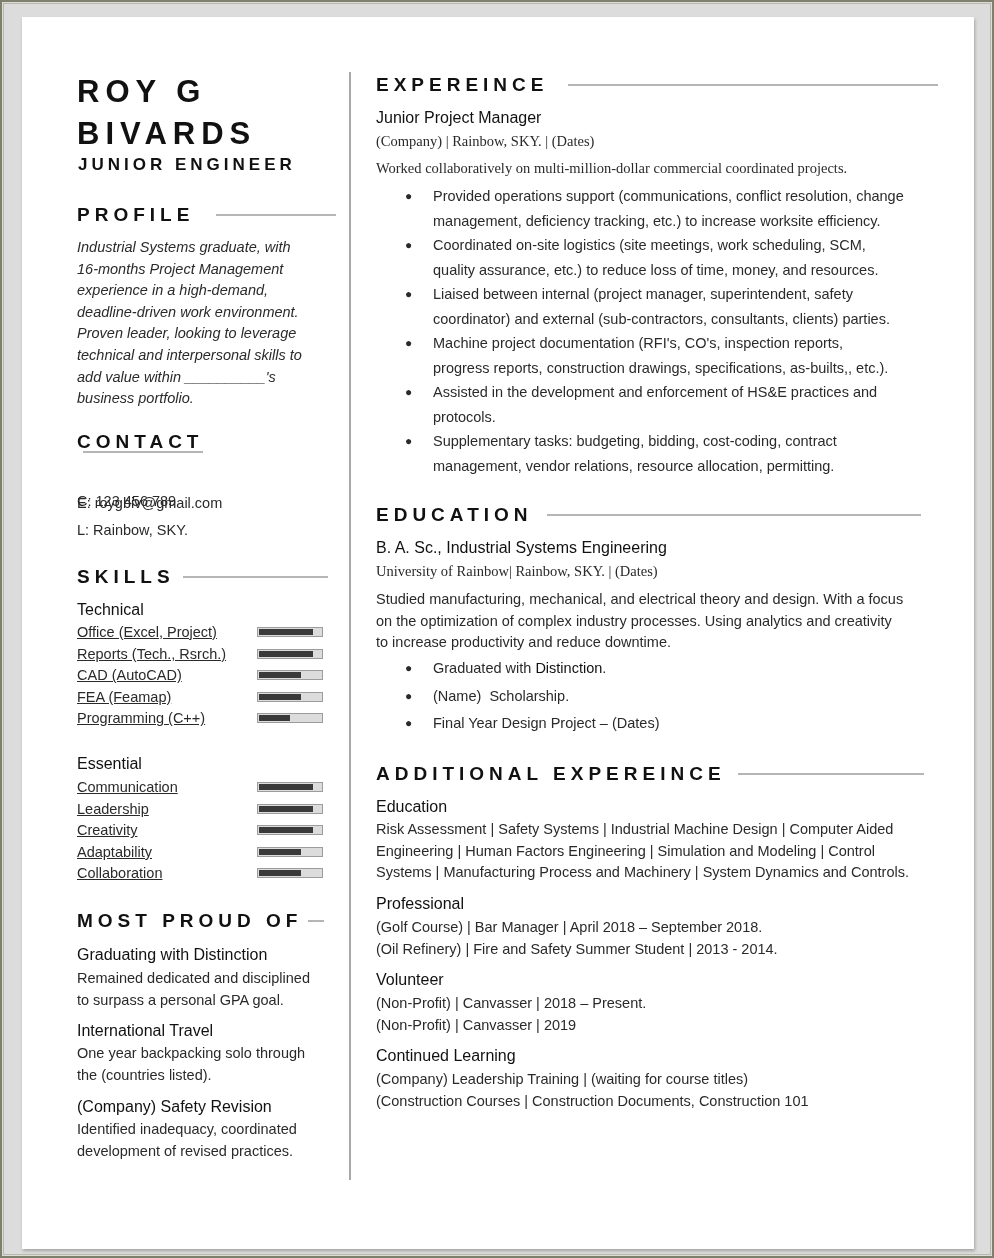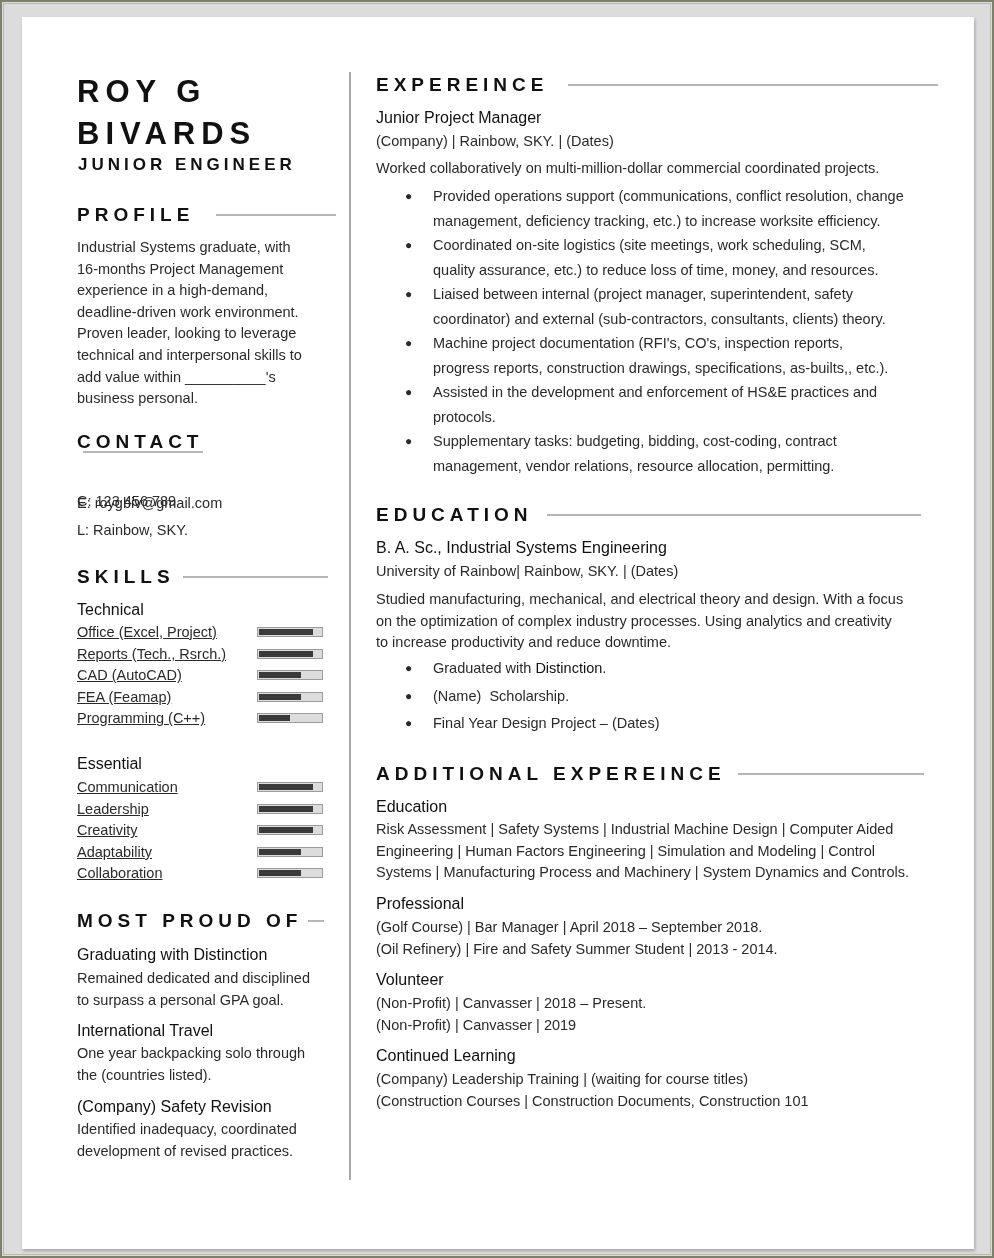--- a/index.html
+++ b/index.html
@@ -34,40 +34,40 @@
   .title {
     position: absolute; left: 78px; top: 155px; font-size: 17px; font-weight: bold;
     letter-spacing: 4px; color: #111;
   }
   .sec-head {
     position: absolute; font-weight: bold; font-size: 19px; letter-spacing: 5px;
     color: #111; line-height: 1; display: flex; align-items: center;
   }
   .sec-head .rule { height: 2px; background: #b5b5b5; margin-left: 8px; }
   .para {
-    position: absolute; font-size: 14.5px; color: #2a2a2a; line-height: 21.6px;
+    position: absolute; font-size: 14.5px; color: #2a2a2a; line-height: 21.6px; font-style: italic;
   }
   .contact-line { position: absolute; left: 77px; font-size: 14.5px; color: #2a2a2a; }
   .skill-group-title { position: absolute; left: 77px; font-size: 16px; color: #111; }
   .skill-row {
     position: absolute; left: 77px; width: 248px; height: 20px;
     display: flex; align-items: center; justify-content: space-between;
     font-size: 14.5px; color: #2a2a2a; text-decoration: underline;
   }
   .bar {
     width: 64px; height: 8px; border: 1px solid #9c9c9c; background: #dcdcdc;
     position: relative; margin-right: 2px;
   }
   .bar .fill { position: absolute; left: 1px; top: 1px; bottom: 1px; background: #3a3a3a; }
   .proud-title { position: absolute; left: 77px; font-size: 16px; color: #111; }
   .proud-desc { position: absolute; left: 77px; width: 250px; font-size: 14.5px; color: #2a2a2a; line-height: 21.6px; }
 
   
   .r-title { position: absolute; left: 376px; font-size: 16px; color: #111; }
-  .r-sub { position: absolute; left: 376px; font-size: 14.5px; color: #2a2a2a; }
+  .r-sub { position: absolute; left: 376px; font-size: 14.5px; color: #2a2a2a; font-family: Liberation Serif, serif; }
   .r-para { position: absolute; left: 376px; width: 545px; font-size: 14.5px; color: #2a2a2a; line-height: 21.6px; }
   .bullet {
     position: absolute; left: 405px; width: 515px; font-size: 14.5px; color: #2a2a2a;
     line-height: 24.5px; display: flex;
   }
   .bullet .dot { width: 28px; flex: 0 0 28px; font-size: 12px; }
   .bullet b { font-weight: normal; color: #111; }
 </style>
 </head>
 <body>
@@ -87,21 +87,21 @@
   <span class="rule" style="width:120px; margin-left:22px;"></span>
 </div>
 <div class="para" style="left:77px; top:237px; width:260px;">
   <div>Industrial Systems graduate, with</div>
   <div>16-months Project Management</div>
   <div>experience in a high-demand,</div>
   <div>deadline-driven work environment.</div>
   <div>Proven leader, looking to leverage</div>
   <div>technical and interpersonal skills to</div>
   <div>add value within __________'s</div>
-  <div>business personal.</div>
+  <div>business portfolio.</div>
 </div>
 
 <div class="sec-head" style="left:77px; top:432px;flex-direction:column;">
   <span>CONTACT</span>
   <span class="rule" style="width:120px; margin-left:6px;"></span>
 </div>
 <div class="contact-line" style="top:493px;">C: 123 456 789</div>
 <div class="contact-line" style="top:495px;">E: roygbiv@gmail.com</div>
 <div class="contact-line" style="top:522px;">L: Rainbow, SKY.</div>
 
@@ -217,21 +217,21 @@
       <span class="dot">●</span>
       <span>
         <div>Coordinated on-site logistics (site meetings, work scheduling, SCM,</div>
         <div>quality assurance, etc.) to reduce loss of time, money, and resources.</div>
       </span>
     </div>
     <div class="bullet" style="top: 282px;">
       <span class="dot">●</span>
       <span>
         <div>Liaised between internal (project manager, superintendent, safety</div>
-        <div>coordinator) and external (sub-contractors, consultants, clients) theory.</div>
+        <div>coordinator) and external (sub-contractors, consultants, clients) parties.</div>
       </span>
     </div>
     <div class="bullet" style="top: 331px;">
       <span class="dot">●</span>
       <span>
         <div>Machine project documentation (RFI's, CO's, inspection reports,</div>
         <div>progress reports, construction drawings, specifications, as-builts,, etc.).</div>
       </span>
     </div>
     <div class="bullet" style="top: 380px;">

